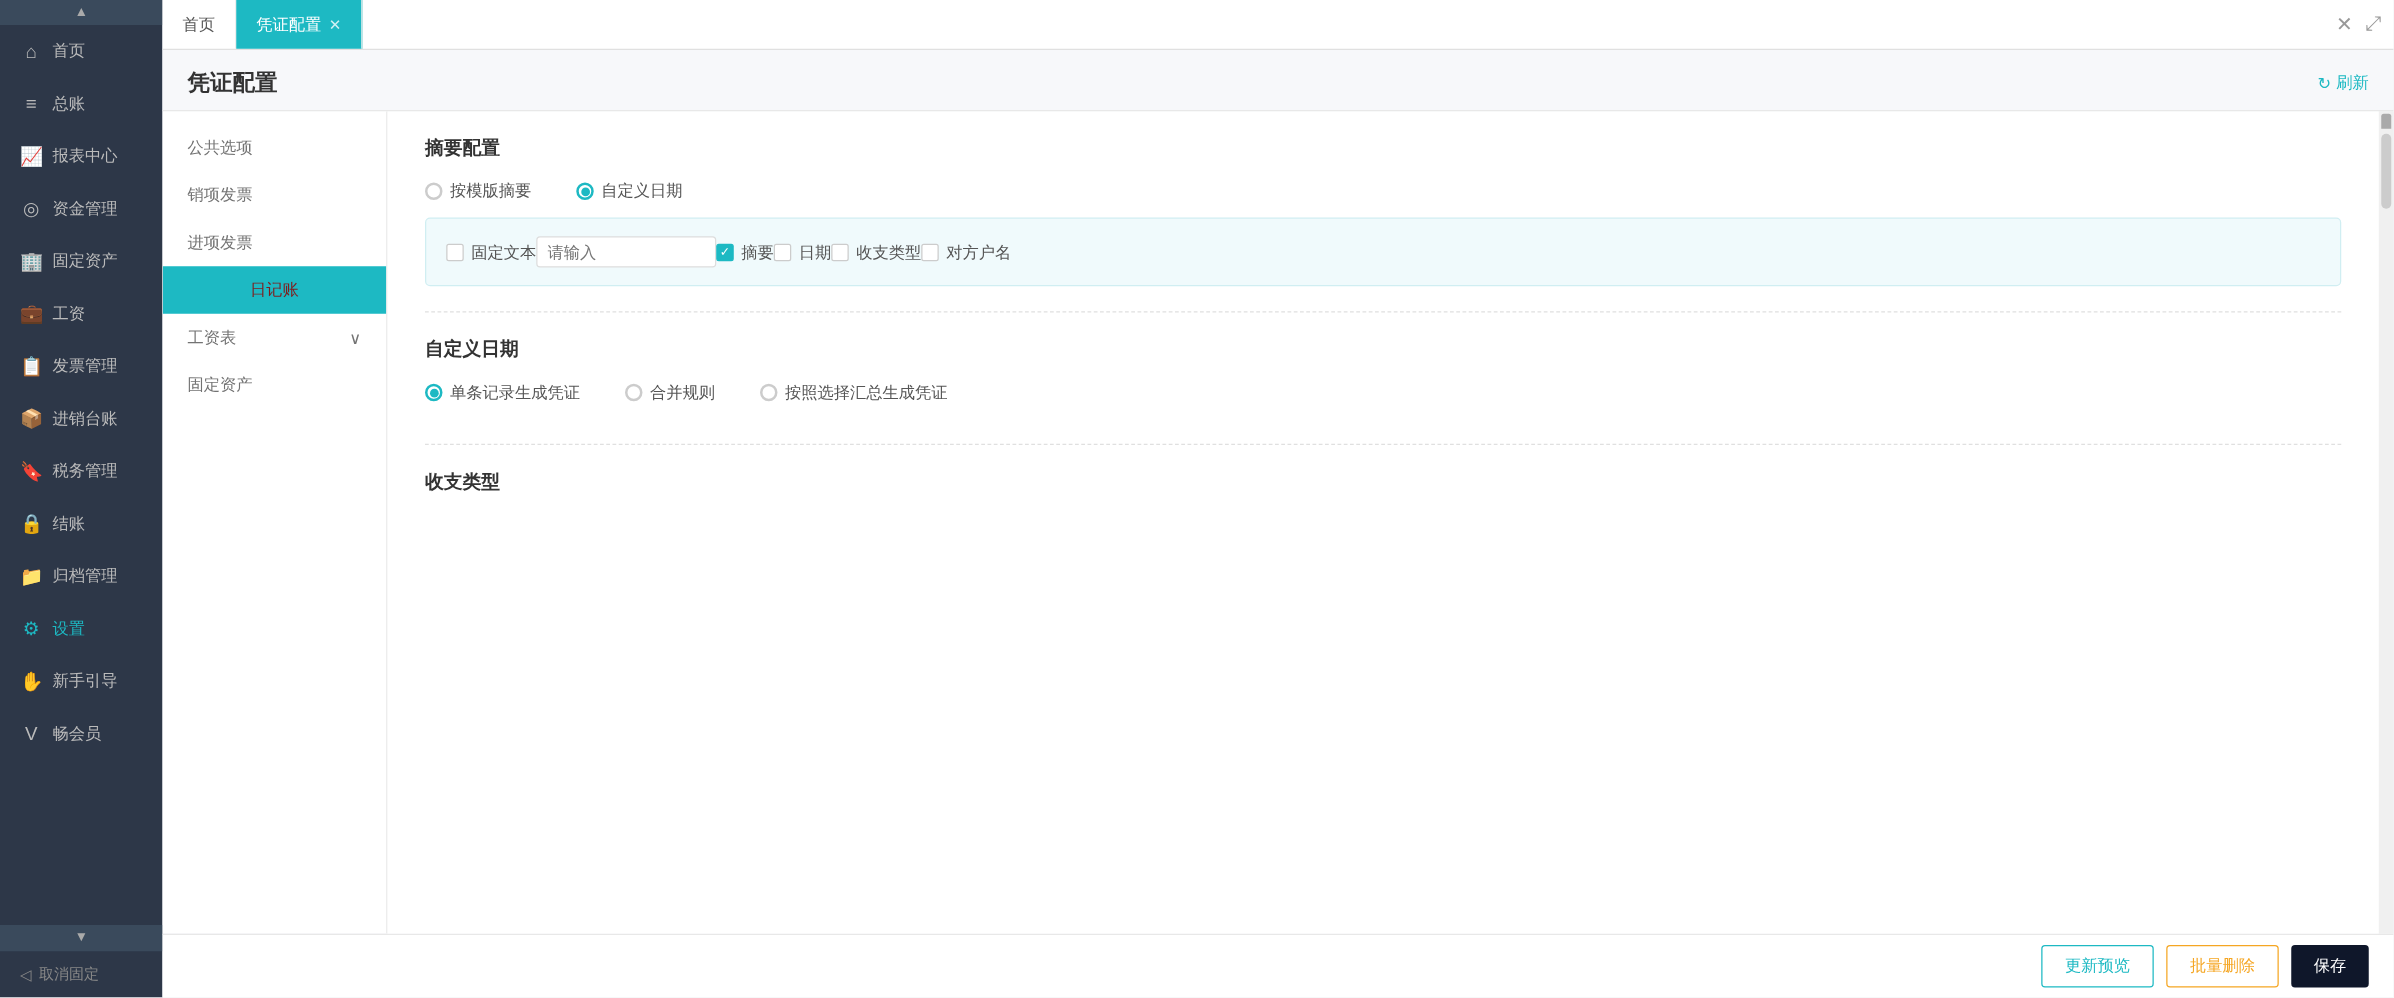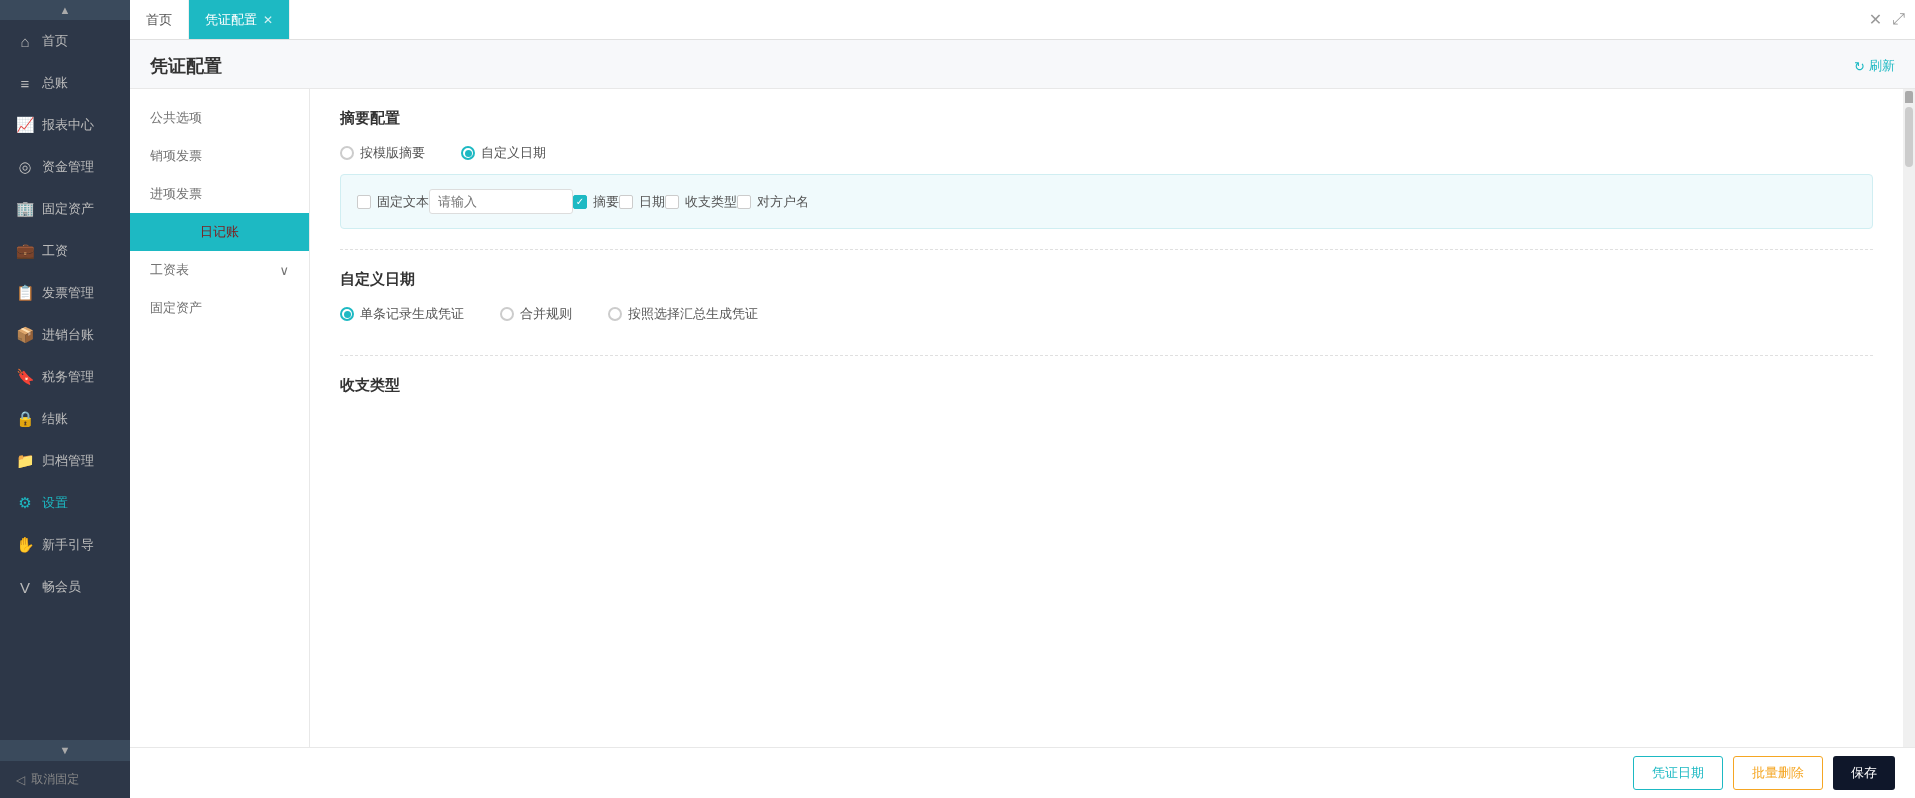--- a/index.html
+++ b/index.html
@@ -509,18 +509,18 @@
     </div>
 
     <div class="right-scrollbar">
       <div style="width:8px;height:12px;background:#aaa;border-radius:2px 2px 0 0;margin-top:2px;cursor:pointer;"></div>
       <div class="right-scrollbar-thumb"></div>
     </div>
 
   </div>
 
   <div class="bottom-bar">
-    <button class="btn btn-outline-teal">凭证日期</button>
+    <button class="btn btn-outline-teal">更新预览</button>
     <button class="btn btn-outline-danger" style="border-color:#f5a623;color:#f5a623;">批量删除</button>
     <button class="btn btn-teal">保存</button>
   </div>
 
 </div>
 
 </body></html>

